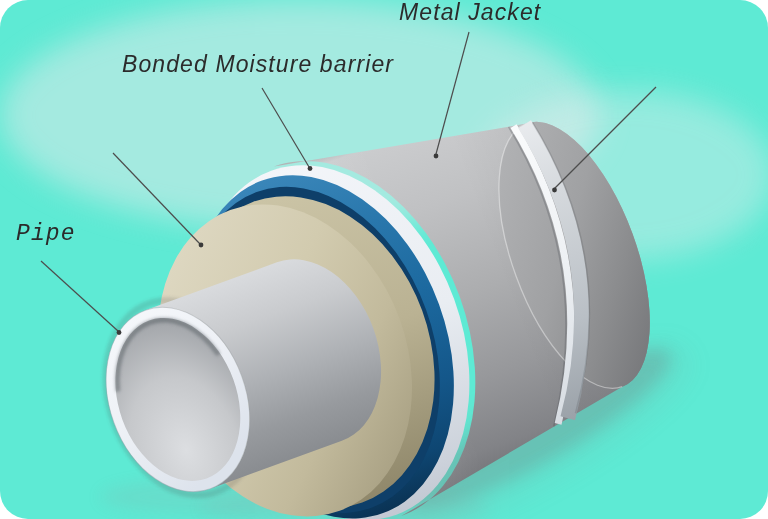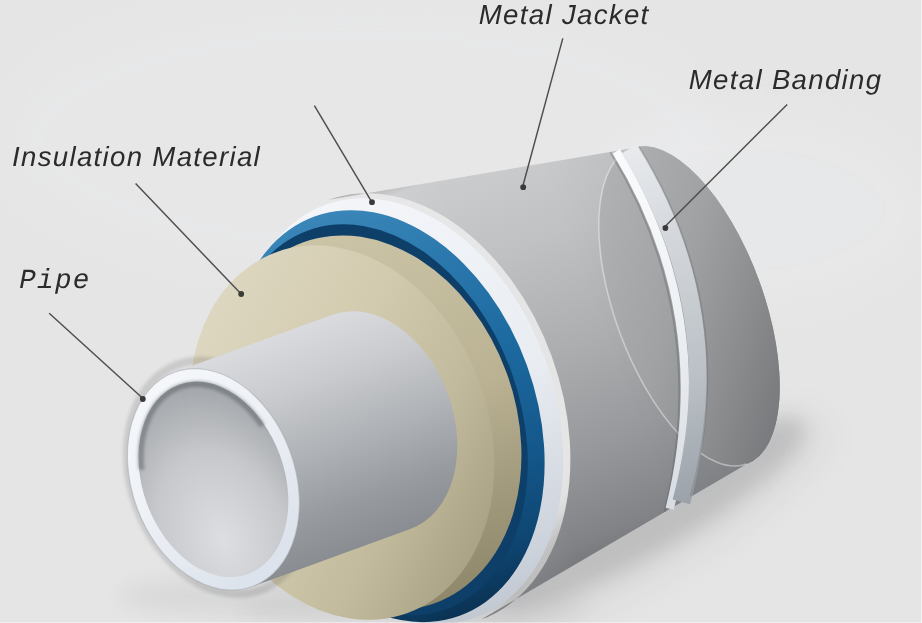--- a/index.html
+++ b/index.html
@@ -1,21 +1,22 @@
 <!DOCTYPE html>
 <html><head>
 <meta charset="utf-8">
 <style>
   html,body{margin:0;padding:0;background:#ffffff;}
   .stage{
     position:relative;
     width:768px;height:519px;
-    background:#e5e5e5;
+    background:#5eead4;
     overflow:hidden;
     font-family:"Liberation Sans", sans-serif;
+    border-radius:28px;
   }
   .stage svg{position:absolute;left:0;top:0;}
   .lbl{
     position:absolute;
     font-style:italic;
     font-size:23px;
     line-height:1.1;
     letter-spacing:1.1px;
     color:#2b2b2b;
     white-space:nowrap;
@@ -182,17 +183,16 @@
         <circle cx="201" cy="245" r="2.4" stroke="none"></circle>
       </g>
       <g>
         <line x1="41" y1="261" x2="118" y2="331"></line>
         <circle cx="119" cy="332.5" r="2.4" stroke="none"></circle>
       </g>
     </g>
   </svg>
 
   <div class="lbl lbl-metal-jacket">Metal Jacket</div>
-  <div class="lbl lbl-metal-banding">Metal Banding</div>
-  <div class="lbl lbl-insulation">Insulation Material</div>
+  <div class="lbl lbl-moisture">Bonded Moisture barrier</div>
   <div class="lbl lbl-pipe">Pipe</div>
 
 </div>
 
 </body></html>

